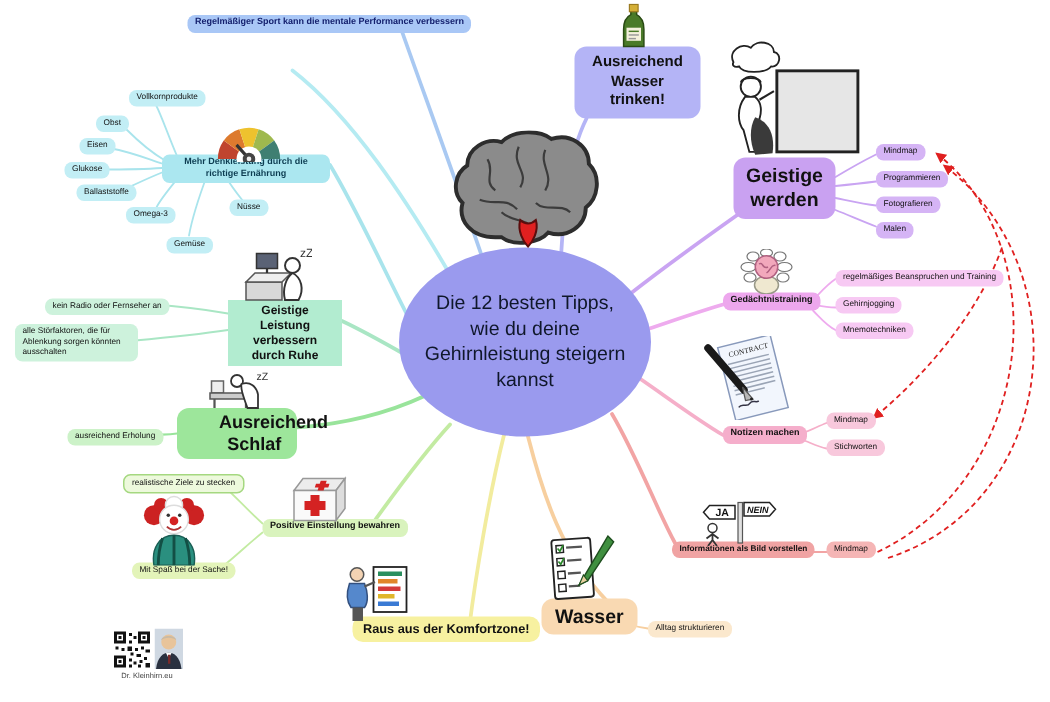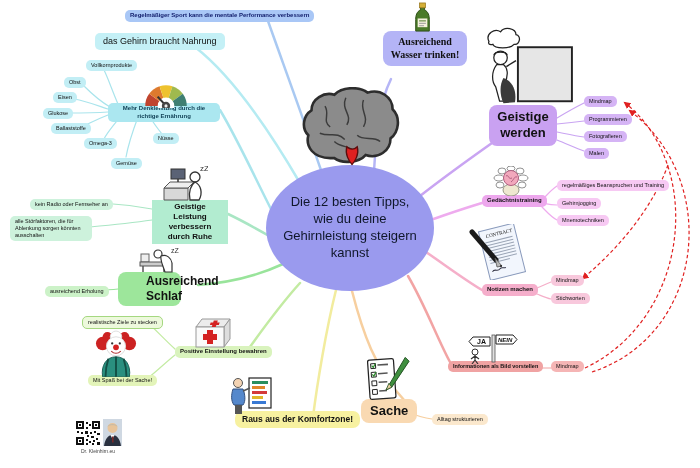--- a/index.html
+++ b/index.html
@@ -106,21 +106,20 @@
   </div>
 
   <svg class="icon" style="left:299px;top:87px;" width="104" height="82" viewBox="0 0 100 78">
     <path d="M30,68 C14,68 6,57 9,46 C2,39 4,27 12,22 C12,11 24,4 34,7 C42,-1 58,-1 66,5 C78,1 90,9 90,21 C98,29 96,43 88,49 C88,61 76,69 64,65 C58,72 42,74 34,68 Z" fill="#8b8b8b" stroke="#2d2d2d" stroke-width="2.5"></path>
     <path d="M25,18 C30,26 22,32 30,38 M45,10 C40,22 52,26 46,36 M62,12 C58,22 68,28 62,38 M20,44 C30,48 36,42 44,50 M56,46 C62,52 72,46 78,52 M34,52 C40,58 50,56 54,62" fill="none" stroke="#3c3c3c" stroke-width="1.4"></path>
     <path d="M46,57 C44,64 48,71 51,74 C54,71 58,64 56,57 C53,60 49,60 46,57 Z" fill="#e02020" stroke="#5c0d0d" stroke-width="1.3"></path>
   </svg>
 
   <div class="node sport" style="left:125px;top:10px;">Regelmäßiger Sport kann die mentale Performance verbessern</div>
 
-  <div class="node cyanbig" style="left:95px;top:33px;padding:3px 8px;">das Gehirn braucht Nahrung</div>
 
   <svg class="icon" style="left:143px;top:81px;" width="46" height="27" viewBox="0 0 44 26">
     <path d="M22,24 L2,24 A20,20 0 0 1 5.8,12.2 Z" fill="#c0442e"></path>
     <path d="M22,24 L5.8,12.2 A20,20 0 0 1 15.8,5 Z" fill="#dd7a2e"></path>
     <path d="M22,24 L15.8,5 A20,20 0 0 1 28.2,5 Z" fill="#eec22e"></path>
     <path d="M22,24 L28.2,5 A20,20 0 0 1 38.2,12.2 Z" fill="#9fb94e"></path>
     <path d="M22,24 L38.2,12.2 A20,20 0 0 1 42,24 Z" fill="#3f7f72"></path>
     <circle cx="22" cy="24" r="8" fill="#ffffff"></circle>
     <line x1="22" y1="24" x2="14" y2="15" stroke="#333" stroke-width="2"></line>
     <circle cx="22" cy="24" r="4" fill="#444"></circle>
@@ -151,21 +150,21 @@
 
   <svg class="icon" style="left:138px;top:245px;" width="42" height="28" viewBox="0 0 42 28">
     <rect x="3" y="9" width="8" height="8" fill="#eee" stroke="#666" stroke-width="1"></rect>
     <rect x="2" y="17" width="27" height="4" fill="#cccccc" stroke="#555" stroke-width="1"></rect>
     <line x1="5" y1="21" x2="5" y2="27" stroke="#555" stroke-width="1.5"></line>
     <line x1="26" y1="21" x2="26" y2="27" stroke="#555" stroke-width="1.5"></line>
     <circle cx="20" cy="9" r="4" fill="#fff" stroke="#333" stroke-width="1.2"></circle>
     <path d="M23,11 C29,9 33,13 34,18 L34,27 L27,27 C25,21 22,15 23,11 Z" fill="#fff" stroke="#333" stroke-width="1.2"></path>
     <text x="33" y="8" font-size="7" fill="#333">zZ</text>
   </svg>
-  <div class="node greenmain wrap" style="left:118px;top:272px;width:63px;border-radius:8px;padding-left:28px;">Ausreichend Schlaf</div>
+  <div class="node greenmain wrap" style="left:118px;top:272px;width:80px;border-radius:8px;padding-left:28px;">Ausreichend Schlaf</div>
   <div class="node greenleaf" style="left:45px;top:286px;">ausreichend Erholung</div>
 
   <svg class="icon" style="left:192px;top:317px;" width="40" height="32" viewBox="0 0 40 32">
     <path d="M4,10 L10,2 L38,2 L32,10 Z" fill="#ececec" stroke="#999" stroke-width="1"></path>
     <path d="M32,10 L38,2 L38,22 L32,30 Z" fill="#dddddd" stroke="#999" stroke-width="1"></path>
     <rect x="4" y="10" width="28" height="20" fill="#fafafa" stroke="#999" stroke-width="1"></rect>
     <path d="M15,13 h6 v4 h4 v6 h-4 v4 h-6 v-4 h-4 v-6 h4 Z" fill="#d42222"></path>
     <path d="M21,3.5 h4 v2 h2.5 v2.5 h-2.5 v2 h-4 v-2 h-2.5 v-2.5 h2.5 Z" fill="#d42222" transform="skewX(-18)" transform-origin="23 6"></path>
   </svg>
   <div class="node posmain" style="left:175px;top:346px;">Positive Einstellung bewahren</div>
@@ -210,21 +209,21 @@
       <rect x="9" y="26" width="5" height="5" fill="#fff" stroke="#222"></rect>
       <rect x="9" y="35" width="5" height="5" fill="#fff" stroke="#222"></rect>
       <rect x="16" y="9" width="11" height="1.6" fill="#555"></rect>
       <rect x="16" y="18" width="10" height="1.6" fill="#555"></rect>
       <rect x="16" y="27" width="9" height="1.6" fill="#555"></rect>
       <rect x="16" y="36" width="8" height="1.6" fill="#555"></rect>
     </g>
     <path d="M44,2 L48,6 L30,33 L24,36 Z" fill="#3f8f3f" stroke="#1f4f1f" stroke-width="1"></path>
     <path d="M30,33 L24,36 L27,29 Z" fill="#e8cf9f" stroke="#1f4f1f" stroke-width="0.8"></path>
   </svg>
-  <div class="node peachmain" style="left:361px;top:399px;">Sache</div>
+  <div class="node peachmain" style="left:361px;top:399px;">Wasser</div>
   <div class="node peachleaf" style="left:432px;top:414px;">Alltag strukturieren</div>
 
   <svg class="icon" style="left:466px;top:332px;" width="54" height="32" viewBox="0 0 54 32">
     <rect x="26" y="3" width="3" height="27" fill="#e0e0e0" stroke="#555" stroke-width="0.8"></rect>
     <path d="M24,5 L7,5 L3,9.5 L7,14 L24,14 Z" fill="#ffffff" stroke="#222" stroke-width="1"></path>
     <text x="11" y="11.8" font-size="7" font-weight="bold" fill="#111">JA</text>
     <path d="M30,3 L47,3 L51,7.5 L47,12 L30,12 Z" fill="#ffffff" stroke="#222" stroke-width="1"></path>
     <text x="32" y="9.8" font-size="6" font-weight="bold" font-style="italic" fill="#111">NEIN</text>
     <circle cx="9" cy="20" r="3" fill="#fff" stroke="#333"></circle>
     <path d="M9,23 L9,28 M9,24 L5,27 M9,24 L13,27 M9,28 L6,32 M9,28 L12,32" fill="none" stroke="#333" stroke-width="1.2"></path>
@@ -291,21 +290,21 @@
   <div class="node purpleleaf" style="left:584px;top:148px;">Malen</div>
 
   <svg class="icon" style="left:412px;top:2px;" width="21" height="31" viewBox="0 0 20 32">
     <path d="M8,2 L12,2 L12,8 C16,10 17,14 17,18 L17,30 L3,30 L3,18 C3,14 4,10 8,8 Z" fill="#4a7a28" stroke="#2a4a14" stroke-width="1"></path>
     <rect x="7" y="1" width="6" height="5" fill="#d4af37" stroke="#9a7a1f" stroke-width="0.8"></rect>
     <rect x="5" y="17" width="10" height="9" fill="#f4f0dc"></rect>
     <rect x="6.5" y="19" width="7" height="1" fill="#4a7a28"></rect>
     <rect x="6.5" y="21.5" width="7" height="1" fill="#999"></rect>
     <rect x="6.5" y="24" width="5" height="1" fill="#999"></rect>
   </svg>
-  <div class="node watermain wrap" style="left:383px;top:31px;width:84px;padding:5px 6px;font-family:Liberation Serif, serif;">Ausreichend Wasser trinken!</div>
+  <div class="node watermain wrap" style="left:383px;top:31px;width:84px;padding:5px 6px;">Ausreichend Wasser trinken!</div>
 
   <svg class="icon" style="left:75px;top:420px;" width="26" height="26" viewBox="0 0 26 26">
     <rect width="26" height="26" fill="#ffffff"></rect>
     <g fill="#111">
       <path d="M1,1 h8 v8 h-8 Z M3,3 v4 h4 v-4 Z" fill-rule="evenodd"></path>
       <rect x="4" y="4" width="2" height="2"></rect>
       <path d="M17,1 h8 v8 h-8 Z M19,3 v4 h4 v-4 Z" fill-rule="evenodd"></path>
       <rect x="20" y="4" width="2" height="2"></rect>
       <path d="M1,17 h8 v8 h-8 Z M3,19 v4 h4 v-4 Z" fill-rule="evenodd"></path>
       <rect x="4" y="20" width="2" height="2"></rect>

